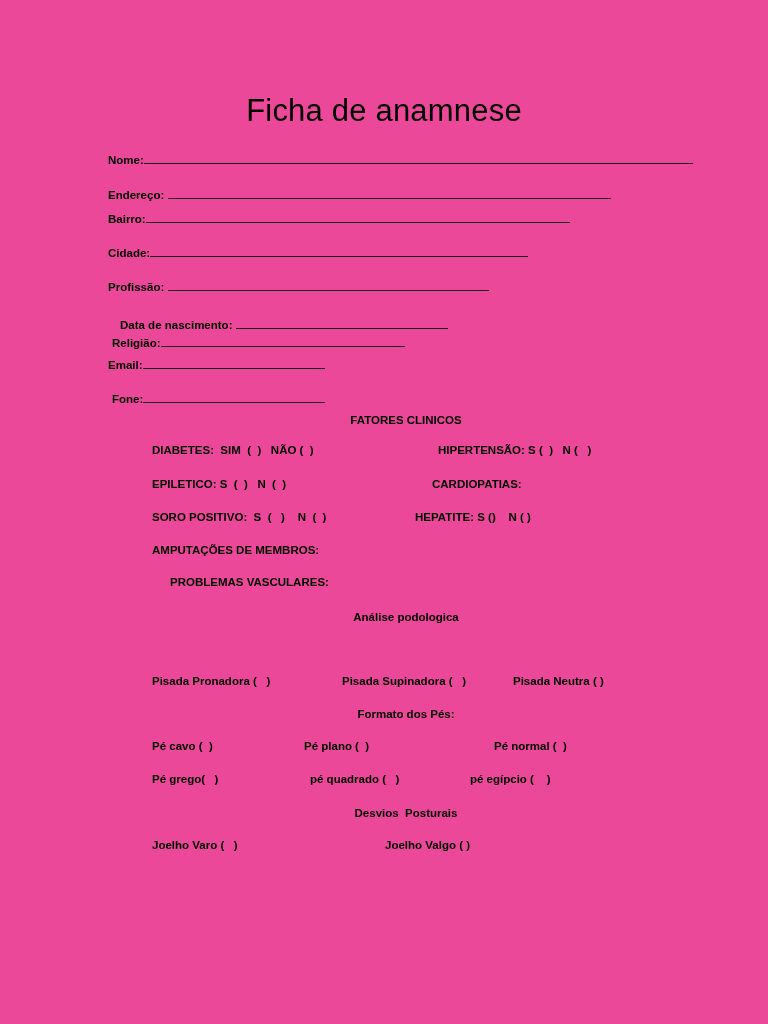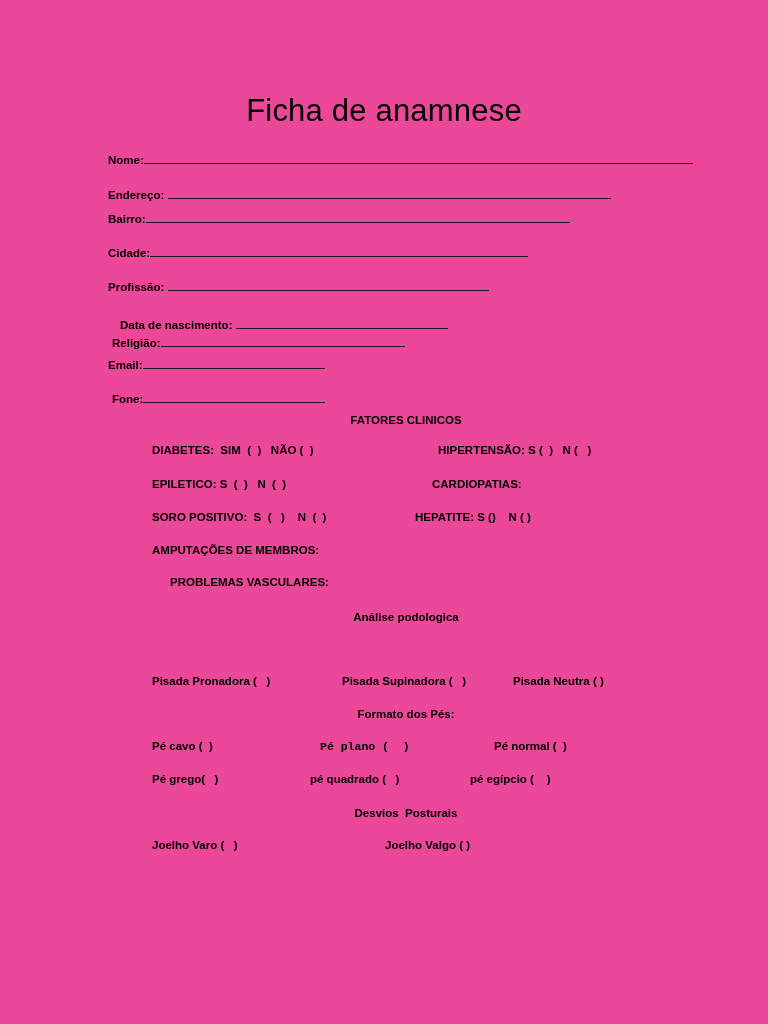--- a/index.html
+++ b/index.html
@@ -122,21 +122,21 @@
   <div class="section-heading" id="heading-podology" style="top: 611px;">Análise podologica</div>
 
 
   <div id="gait-row">
       <div class="body-row" style="top: 676px;"><span class="cell" style="left: 152px;">Pisada Pronadora (   )</span><span class="cell" style="left: 342px;">Pisada Supinadora (   )</span><span class="cell" style="left: 513px;">Pisada Neutra ( )</span></div>
     </div>
 
   <div class="section-heading" id="heading-foot-shape" style="top: 708px;">Formato dos Pés:</div>
 
   <div id="foot-shape-rows">
-      <div class="body-row" style="top: 741px;"><span class="cell" style="left: 152px;">Pé cavo (  )</span><span class="cell" style="left: 320px; font-family: Liberation Mono, monospace;">Pé plano (  )</span><span class="cell" style="left: 494px;">Pé normal (  )</span></div>
+      <div class="body-row" style="top: 741px;"><span class="cell" style="left: 152px;">Pé cavo (  )</span><span class="cell" style="left: 304px;">Pé plano (  )</span><span class="cell" style="left: 494px;">Pé normal (  )</span></div>
       <div class="body-row" style="top: 774px;"><span class="cell" style="left: 152px;">Pé grego(   )</span><span class="cell" style="left: 310px;">pé quadrado (   )</span><span class="cell" style="left: 470px;">pé egípcio (    )</span></div>
     </div>
 
   <div class="section-heading" id="heading-postural" style="top: 807px;">Desvios  Posturais</div>
 
   <div id="postural-row">
       <div class="body-row" style="top: 840px;"><span class="cell" style="left: 152px;">Joelho Varo (   )</span><span class="cell" style="left: 385px;">Joelho Valgo ( )</span></div>
     </div>
 
 </div>

